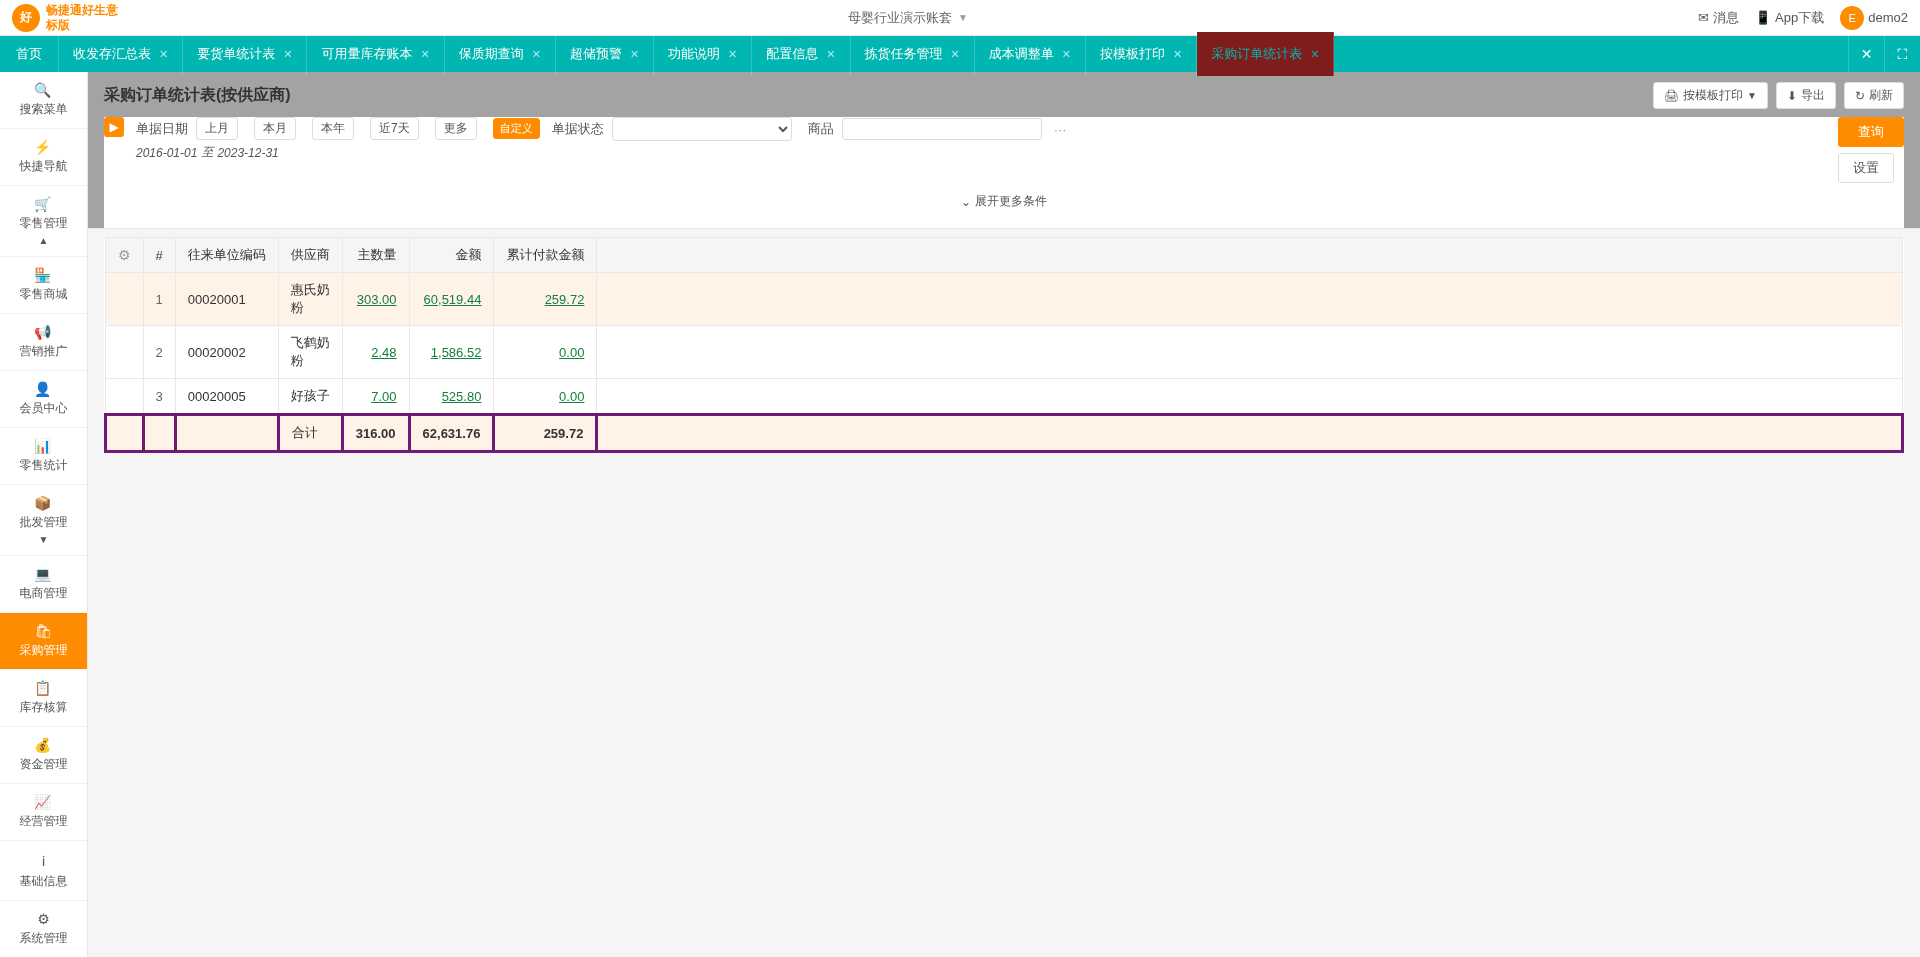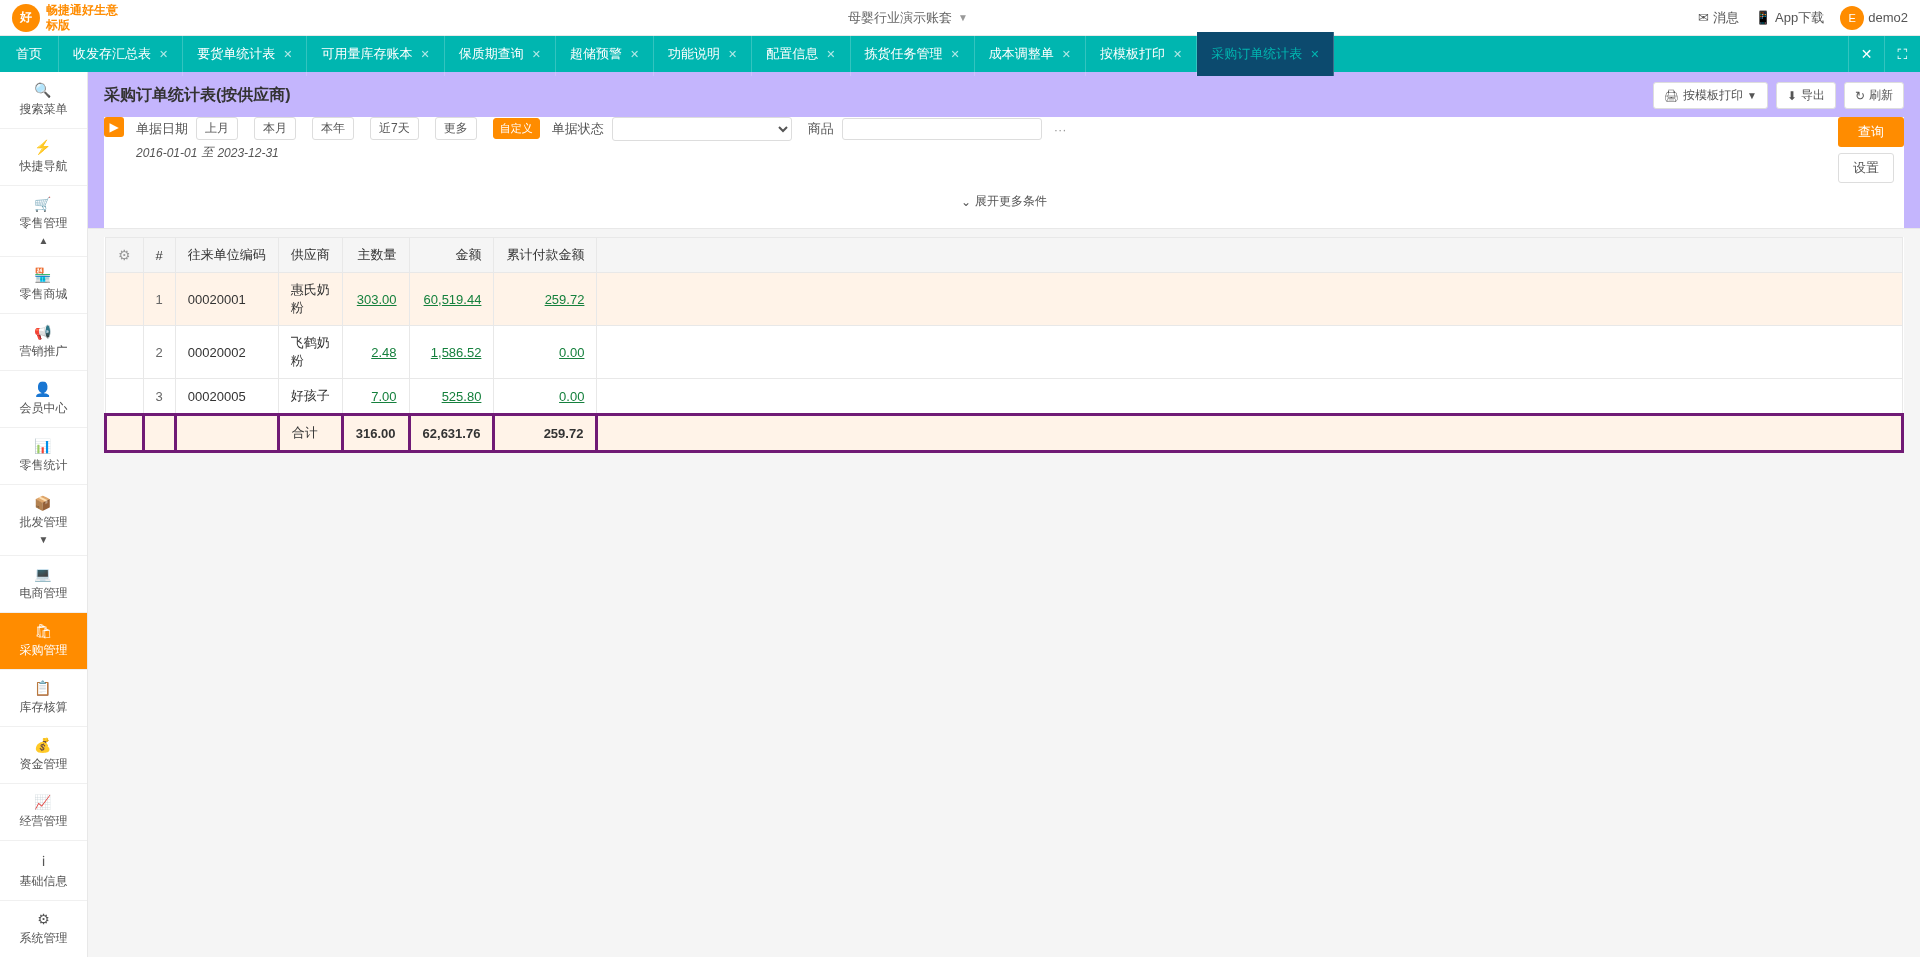--- a/index.html
+++ b/index.html
@@ -13,41 +13,41 @@
     .logo-text { font-size: 12px; color: #ff8c00; font-weight: bold; line-height: 1.2; }
     .top-bar-center { display: flex; align-items: center; gap: 6px; color: #666; font-size: 13px; }
     .top-bar-right { display: flex; align-items: center; gap: 16px; color: #555; font-size: 13px; }
     .top-bar-right .icon-btn { display: flex; align-items: center; gap: 4px; cursor: pointer; color: #555; }
     .avatar { width: 24px; height: 24px; border-radius: 50%; background: #ff8c00; display: flex; align-items: center; justify-content: center; color: #fff; font-size: 11px; }
 
     
     .nav-tabs { height: 36px; background: #00b6b0; display: flex; align-items: center; padding: 0 0 0 0; flex-shrink: 0; }
     .nav-tab { padding: 0 14px; height: 44px; display: flex; align-items: center; color: #fff; font-size: 13px; cursor: pointer; white-space: nowrap; position: relative; border-right: 1px solid rgba(255,255,255,0.2); gap: 4px; }
     .nav-tab.home { padding: 0 16px; }
-    .nav-tab.active { background: #0c4a6e; color: #00b6b0; }
+    .nav-tab.active { background: #7f1d1d; color: #00b6b0; }
     .nav-tab .close-x { font-size: 11px; color: rgba(255,255,255,0.7); margin-left: 4px; }
     .nav-tab.active .close-x { color: #00b6b0; }
     .nav-tabs-right { margin-left: auto; display: flex; align-items: center; }
     .nav-tabs-end-btn { width: 36px; height: 36px; display: flex; align-items: center; justify-content: center; color: #fff; cursor: pointer; font-size: 14px; border-left: 1px solid rgba(255,255,255,0.2); }
 
     
     .main-layout { display: flex; flex: 1; overflow: hidden; }
 
     
     .sidebar { width: 88px; background: #fff; border-right: 1px solid #e8e8e8; display: flex; flex-direction: column; flex-shrink: 0; overflow-y: auto; }
     .sidebar-item { padding: 10px 4px; display: flex; flex-direction: column; align-items: center; cursor: pointer; color: #555; font-size: 12px; gap: 3px; border-bottom: 1px solid #f0f0f0; text-align: center; }
     .sidebar-item.active { background: #ff8c00; color: #fff; }
     .sidebar-item.active .sidebar-icon { color: #fff; }
     .sidebar-icon { font-size: 14px; }
 
     
     .content-area { flex: 1; display: flex; flex-direction: column; overflow: hidden; background: #f5f5f5; }
 
     
-    .page-header { background: #c4b5fd; padding: 10px 16px 0 16px; border-bottom: 1px solid #e8e8e8; flex-shrink: 0; }
+    .page-header { background: #a3a3a3; padding: 10px 16px 0 16px; border-bottom: 1px solid #e8e8e8; flex-shrink: 0; }
     .page-title-row { display: flex; align-items: center; justify-content: space-between; margin-bottom: 8px; }
     .page-title { font-size: 16px; font-weight: bold; color: #333; }
     .header-actions { display: flex; align-items: center; gap: 8px; }
     .btn-template { background: #fff; border: 1px solid #ddd; padding: 4px 10px; border-radius: 3px; color: #555; cursor: pointer; font-size: 12px; display: flex; align-items: center; gap: 4px; }
     .btn-export { background: #fff; border: 1px solid #ddd; padding: 4px 10px; border-radius: 3px; color: #555; cursor: pointer; font-size: 12px; display: flex; align-items: center; gap: 4px; }
     .btn-refresh { background: #fff; border: 1px solid #ddd; padding: 4px 10px; border-radius: 3px; color: #555; cursor: pointer; font-size: 12px; display: flex; align-items: center; gap: 4px; }
 
     
     .filter-area { background: #fff; padding: 10px 16px; border-bottom: 1px solid #e8e8e8; flex-shrink: 0; }
     .filter-item { display: flex; align-items: center; gap: 8px; }

